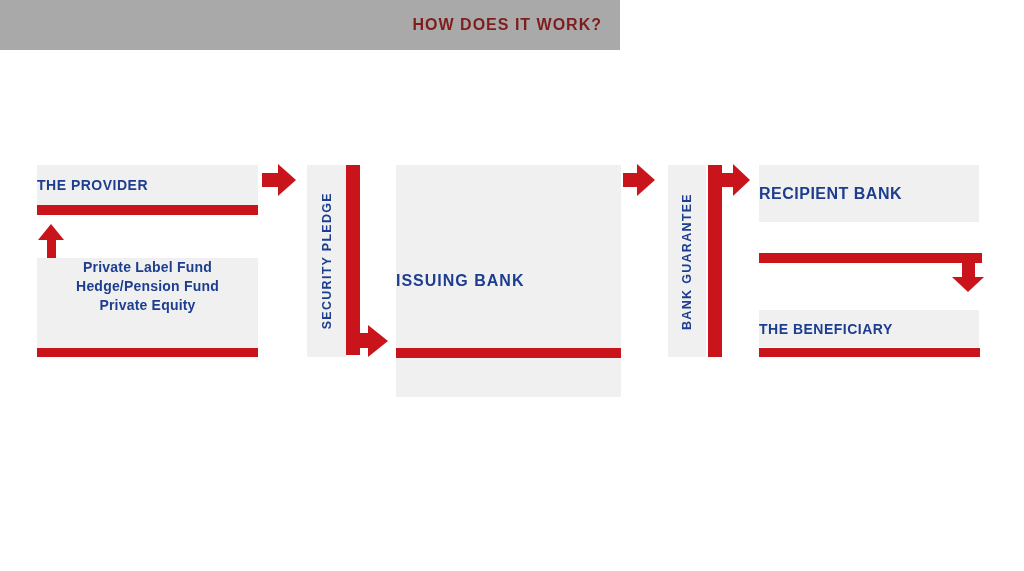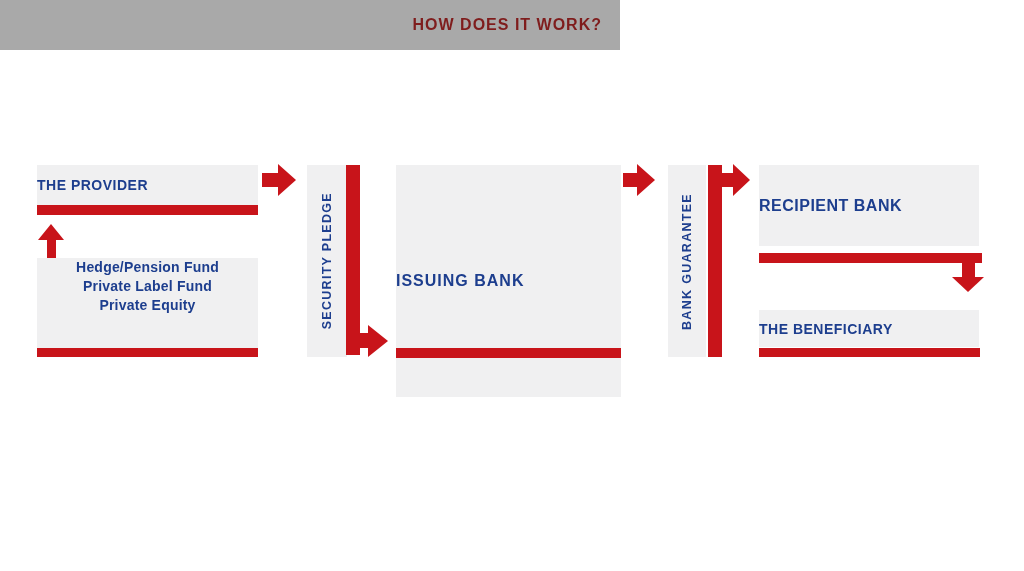--- a/index.html
+++ b/index.html
@@ -41,21 +41,21 @@
 
   .sp-column      { left: 307px; top: 165px; width: 40px;  height: 192px; }
   .sp-bar         { left: 346px; top: 165px; width: 14px;  height: 190px; }
 
   .issuing-box    { left: 396px; top: 165px; width: 225px; height: 232px; font-size: 16px; letter-spacing: 1px; }
   .issuing-bar    { left: 396px; top: 348px; width: 225px; height: 10px; }
 
   .bg-column      { left: 668px; top: 165px; width: 38px;  height: 192px; }
   .bg-bar         { left: 708px; top: 165px; width: 14px;  height: 192px; }
 
-  .recipient-box  { left: 759px; top: 165px; width: 220px; height: 81px; font-size: 16px; letter-spacing: .5px; }
+  .recipient-box  { left: 759px; top: 165px; width: 220px; height: 57px; font-size: 16px; letter-spacing: .5px; }
   .recipient-bar  { left: 759px; top: 253px; width: 223px; height: 10px; }
 
   .beneficiary-box{ left: 759px; top: 310px; width: 220px; height: 37px; font-size: 14px; letter-spacing: .5px; }
   .beneficiary-bar{ left: 759px; top: 348px; width: 221px; height: 9px; }
 
   
   .vcol {
     background: #f0f0f1;
     display: flex; align-items: center; justify-content: center;
   }
@@ -101,22 +101,22 @@
     <span>THE PROVIDER</span>
   </div>
   <div class="abs redbar provider-bar"></div>
 
   <div class="abs" style="left:38px; top:224px;">
     <div class="head-up"></div>
     <div class="shaft-v" style="position:absolute; left:9px; top:15px; height:20px;"></div>
   </div>
 
   <div class="abs box funds-box">
+    <div>Private Label Fund</div>
     <div>Hedge/Pension Fund</div>
-    <div>Private Label Fund</div>
     <div>Private Equity</div>
   </div>
   <div class="abs redbar funds-bar"></div>
 
   <div class="abs">
     <div class="abs shaft-h" style="left:262px; top:173px; width:17px;"></div>
     <div class="abs head-right" style="left:278px; top:164px;"></div>
   </div>
 
   <div class="abs vcol sp-column">

